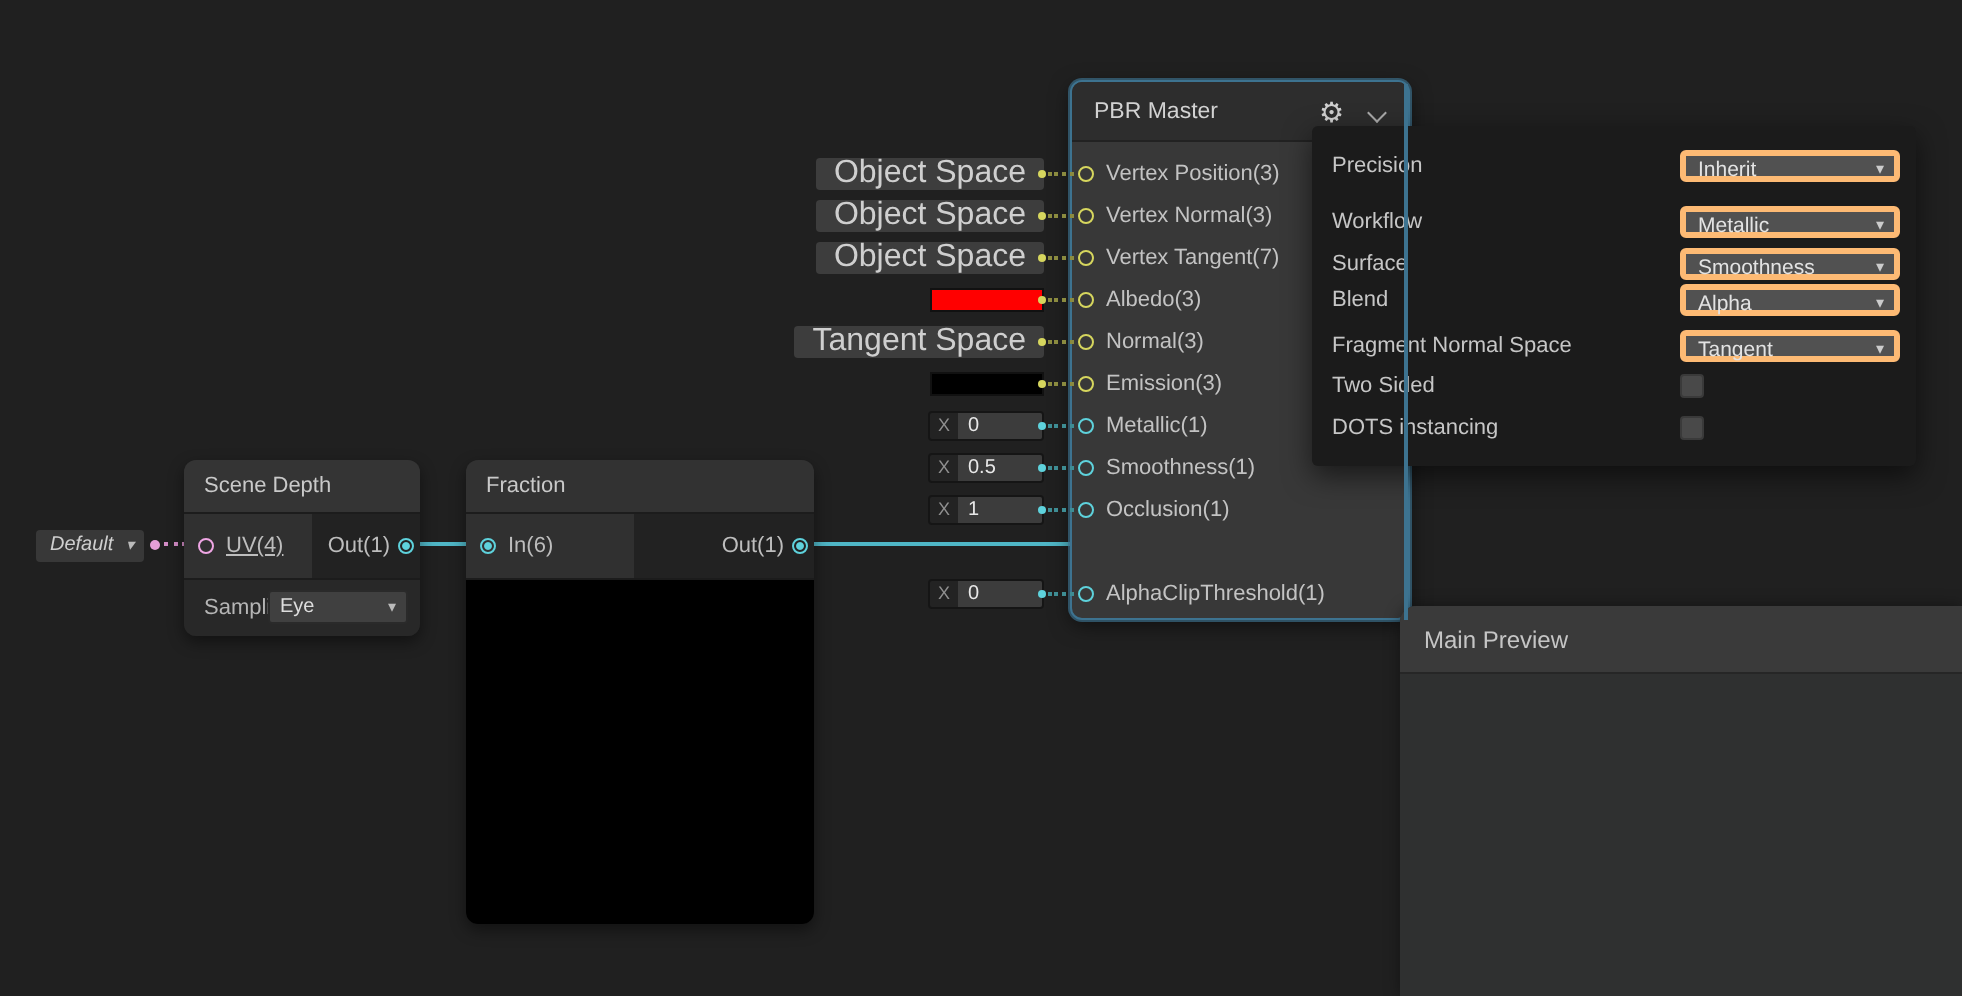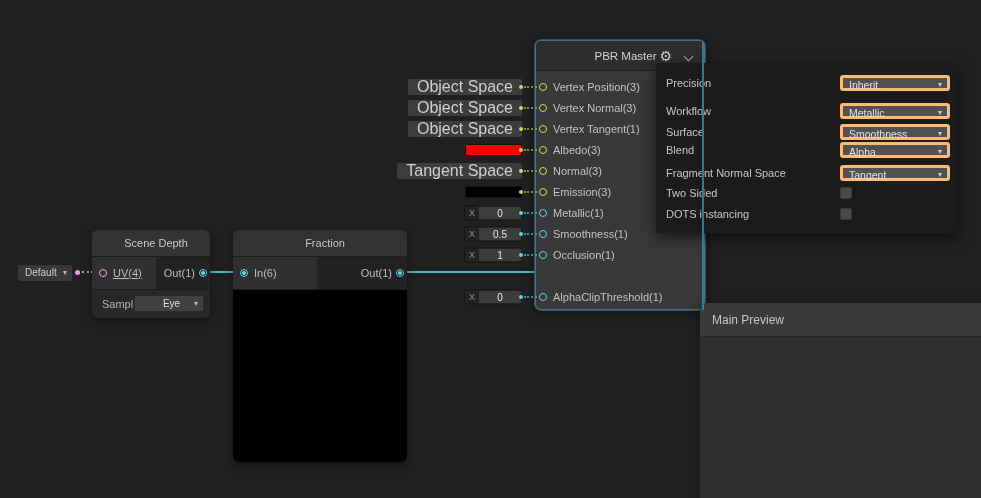--- a/index.html
+++ b/index.html
@@ -4,21 +4,21 @@
 <style>
   * { margin:0; padding:0; box-sizing:border-box; }
   html,body { background:#161616; }
   body { font-family:"Liberation Sans", sans-serif; }
   .canvas {
     position:relative; width:981px; height:498px; overflow:hidden;
     background:#202020;
   }
 
   
-  .node { position:absolute; border-radius:6px; box-shadow:0 3px 8px rgba(0,0,0,.45); z-index:10;text-align:center; }
+  .node { position:absolute; border-radius:6px; box-shadow:0 3px 8px rgba(0,0,0,.45); z-index:10; }
   .node-title { height:27px; line-height:27px; padding-left:10px; font-size:11px; color:#c9c9c9;
                 background:#343434; border-radius:6px 6px 0 0; border-bottom:1px solid #1c1c1c; }
 
   
   .port-row { position:relative; height:33px; background:#222222; border-bottom:1px solid #1c1c1c; }
   .in-box { position:absolute; left:0; top:0; height:100%; background:#303030; }
   .port-label { font-size:11px; color:#bdbdbd; position:absolute; top:50%; transform:translateY(-50%); white-space:nowrap; }
 
   .port { position:absolute; width:8px; height:8px; border-radius:50%; top:50%; transform:translateY(-50%); background:transparent; }
   .port.vec3 { border:1.5px solid #d6d65e; }
@@ -57,21 +57,21 @@
   .x-label { font-size:9px; color:#909090; line-height:13px; padding:0 4px; }
   .x-value { background:#3c3c3c; font-size:10px; color:#e8e8e8; line-height:13px; padding:0 5px; min-width:42px; }
 
   
   .wire { position:absolute; height:2px; background:#4fb6c6; z-index:5; }
   .wire-dashed { position:absolute; z-index:5; border-top:2px dotted #d28cc5; }
   .free-dot { position:absolute; width:5px; height:5px; border-radius:50%; background:#e59fd8; z-index:6; }
 
   
   .default-selector { position:absolute; left:18px; top:265px; width:54px; height:16px; background:#383838;
-                      border-radius:2px; font-size:10px; color:#cfcfcf; line-height:16px; padding-left:7px; z-index:10; }
+                      border-radius:2px; font-size:10px; color:#cfcfcf; line-height:16px; padding-left:7px; z-index:10;font-style:italic; }
 
   
   .selection-line { position:absolute; left:702px; top:42px; width:2px; height:268px; background:#3d7390; z-index:40; }
 
   
   .settings-panel { position:absolute; left:656px; top:63px; width:302px; height:170px; background:#1b1b1b;
                     border-radius:3px; box-shadow:0 5px 14px rgba(0,0,0,.55); z-index:30; }
   .settings-row { position:absolute; left:0; width:100%; height:16px; }
   .settings-label { position:absolute; left:10px; line-height:16px; font-size:11px; color:#c6c6c6; white-space:nowrap; }
   .settings-dd { position:absolute; right:8px; top:0; width:110px; height:16px; background:#515151;
@@ -153,21 +153,21 @@
         <span class="conn-dash"></span>
       <span class="port vec3"></span>
       <span class="port-label">Vertex Normal(3)</span>
     </div>
 
     <div class="pbr-row c-vec3" style="top:78px;">
       <span class="inline-widget dropdown-widget">Object Space</span>
       <span class="conn-dot"></span>
         <span class="conn-dash"></span>
       <span class="port vec3"></span>
-      <span class="port-label">Vertex Tangent(1)</span>
+      <span class="port-label">Vertex Tangent(7)</span>
     </div>
 
     <div class="pbr-row c-vec3" style="top:99px;">
       <span class="inline-widget swatch" style="background:#ff0000;"></span>
       <span class="conn-dot"></span>
         <span class="conn-dash"></span>
       <span class="port vec3"></span>
       <span class="port-label">Albedo(3)</span>
     </div>
 

